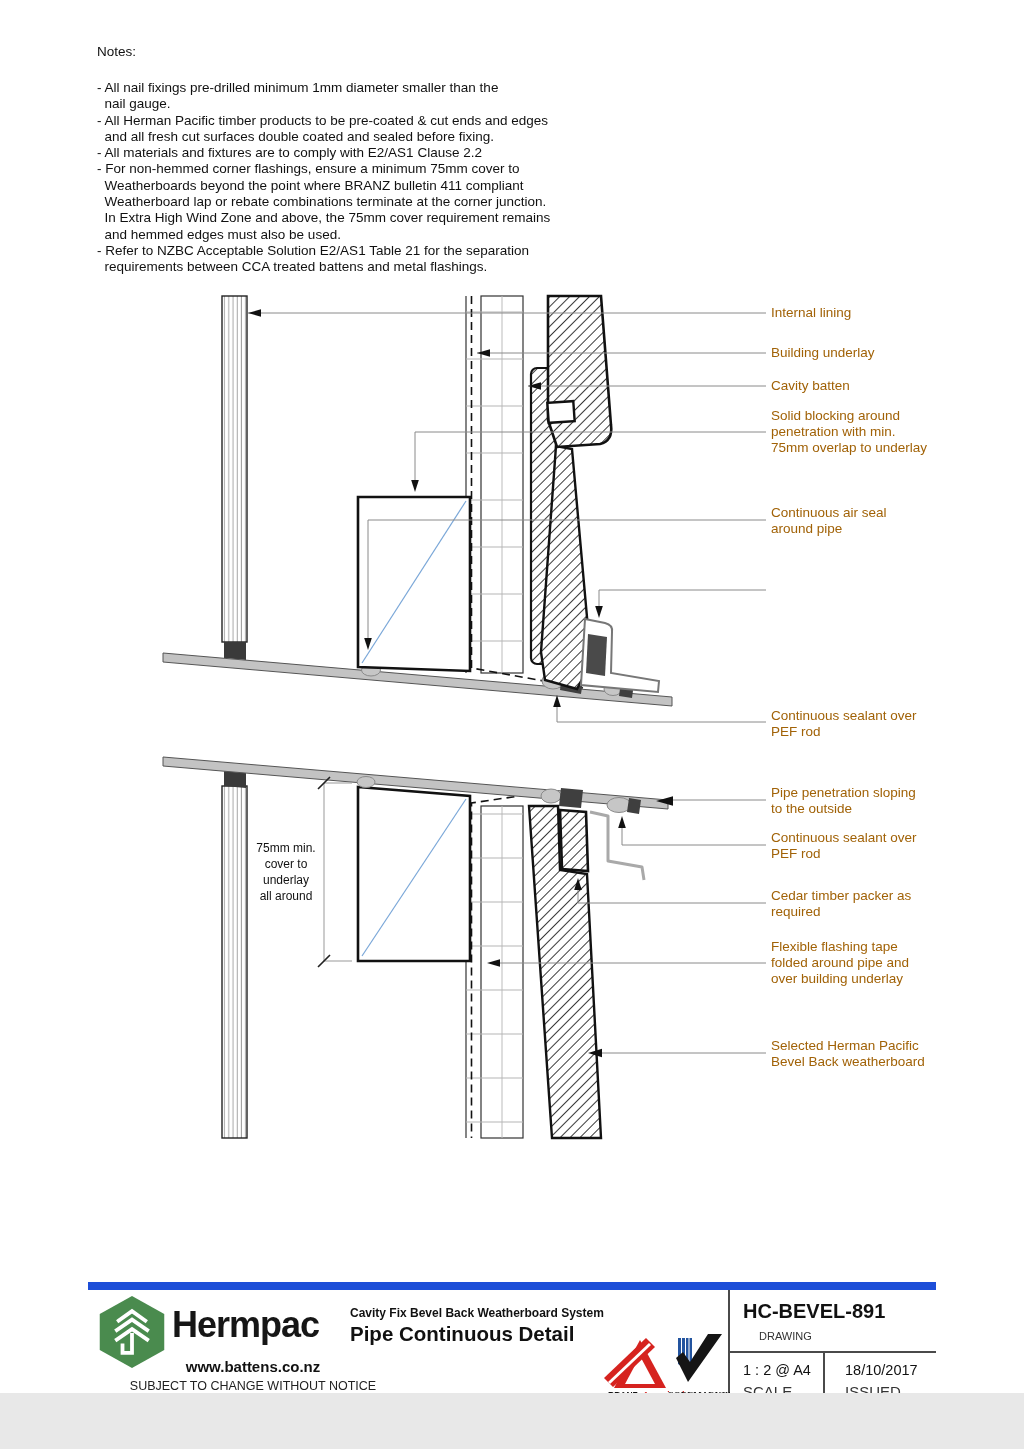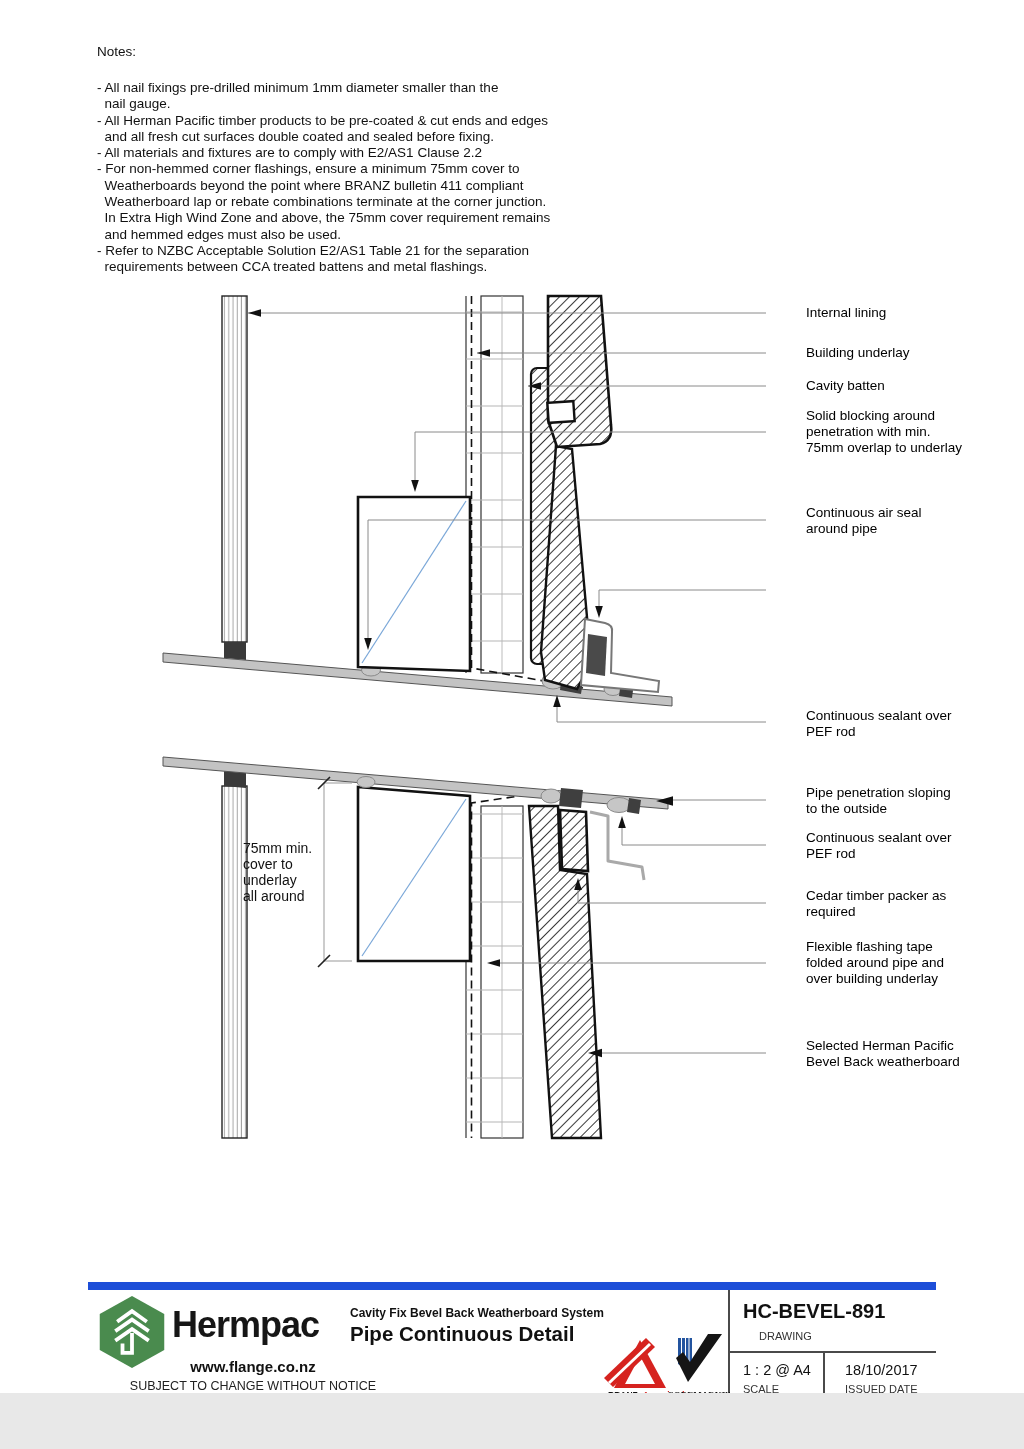--- a/index.html
+++ b/index.html
@@ -2,39 +2,39 @@
 <html><head>
 <meta charset="utf-8">
 <style>
   html,body{margin:0;padding:0;background:#e8e8e8;}
   .sheet{position:relative;width:1024px;height:1393px;background:#ffffff;overflow:hidden;
          font-family:"Liberation Sans",sans-serif;color:#111;}
   .abs{position:absolute;}
   .pre{white-space:pre;}
   .notes-title{left:97px;top:44px;font-size:13.5px;line-height:16.3px;}
   .notes-body{left:97px;top:60px;font-size:13.5px;line-height:16.3px;margin-top:20px;}
-  .lbl{position:absolute;left:771px;font-size:13.5px;line-height:16px;white-space:pre;color:#000000;margin-left:35px;}
-  .dim-note{left:243px;top:840px;width:86px;font-size:14px;line-height:16px;white-space:pre;}
+  .lbl{position:absolute;left:771px;font-size:13.5px;line-height:16px;white-space:pre;color:#a16207;}
+  .dim-note{left:243px;top:840px;width:86px;text-align:center;font-size:12px;line-height:16px;white-space:pre;}
   svg{display:block;}
   .drawing-svg{position:absolute;left:0;top:0;}
   
   .footer{position:absolute;left:88px;top:1282px;width:848px;height:116px;
           border-top:8px solid #1d4ed8;border-bottom:2px solid #4a4a4a;}
   .f-div-main{position:absolute;left:640px;top:0;height:116px;border-left:2px solid #4a4a4a;}
   .f-div-row{position:absolute;left:640px;top:61px;width:208px;border-top:2px solid #4a4a4a;}
   .f-div-sub{position:absolute;left:735px;top:61px;height:55px;border-left:2px solid #4a4a4a;}
   .brand{left:84px;top:14px;font-size:36px;font-weight:bold;letter-spacing:-1px;color:#161616;}
   .website{left:0;top:68px;width:330px;text-align:center;font-size:15px;font-weight:bold;}
   .disclaimer{left:0;top:89px;width:330px;text-align:center;font-size:12.5px;color:#222;}
   .system{left:262px;top:16px;font-size:12px;font-weight:bold;}
   .sheet-title{left:262px;top:32px;font-size:20.5px;font-weight:bold;}
   .dwg-no{left:655px;top:10px;font-size:20px;font-weight:bold;}
   .dwg-lab{left:655px;top:40px;font-size:11px;color:#333;padding-left:16px;}
   .cell-val{font-size:14.5px;}
-  .cell-lab{font-size:11px;color:#333;}
+  .cell-lab{font-size:15px;color:#333;}
 </style>
 </head>
 <body>
 
 <div class="sheet">
 
   <div class="abs notes-title pre">Notes:</div>
   <div class="abs notes-body pre">- All nail fixings pre-drilled minimum 1mm diameter smaller than the
   nail gauge.
 - All Herman Pacific timber products to be pre-coated &amp; cut ends and edges
@@ -191,21 +191,21 @@
     <svg class="abs" style="left:10px;top:5px" width="68" height="74" viewBox="0 0 70 78">
       <polygon points="35,1 69,20 69,58 35,77 1,58 1,20" fill="#4a8b4e"></polygon>
       <g fill="none" stroke="#ffffff" stroke-width="4" stroke-linecap="square">
         <path d="M21,27 L35,17 L49,27"></path>
         <path d="M19,37 L35,26 L51,37"></path>
         <path d="M19,47 L35,36 L51,47"></path>
         <path d="M35,42 L35,61 L25,61 L25,53"></path>
       </g>
     </svg>
     <div class="abs brand">Hermpac</div>
-    <div class="abs website">www.flange.co.nz</div>
+    <div class="abs website">www.battens.co.nz</div>
     <div class="abs disclaimer">SUBJECT TO CHANGE WITHOUT NOTICE</div>
 
     <div class="abs system">Cavity Fix Bevel Back Weatherboard System</div>
     <div class="abs sheet-title">Pipe Continuous Detail</div>
 
     <svg class="abs" style="left:512px;top:42px" width="130" height="75" viewBox="0 0 130 75">
       <g>
         <polygon points="40,8 66,56 14,56" fill="#d6231f"></polygon>
         <polygon points="40,24 55,52 25,52" fill="#ffffff"></polygon>
         <polygon points="4,46 46,6 55,15 13,55" fill="#d6231f"></polygon>

